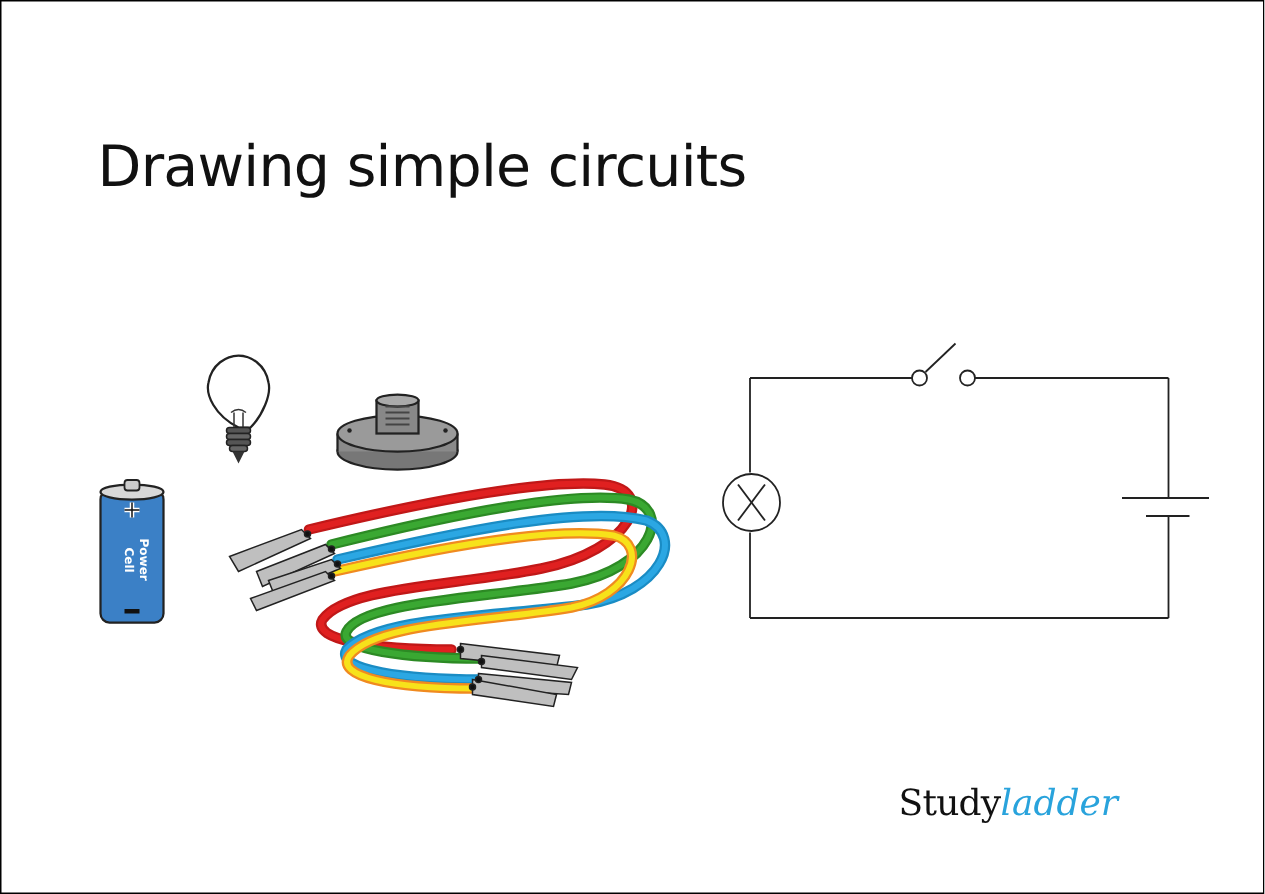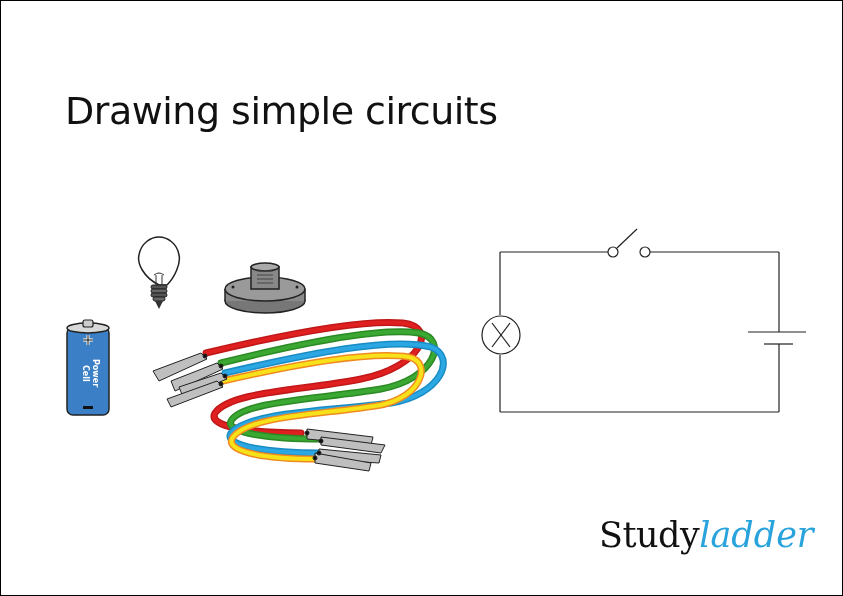--- a/index.html
+++ b/index.html
@@ -9,21 +9,21 @@
       border: 1px solid #000; box-sizing: content-box; background: #fff;
     }
     .title {
       position: absolute; left: 64px; top: 88px;
       font-family: "DejaVu Sans", sans-serif; font-size: 38px; font-weight: normal;
       color: #111; letter-spacing: -0.5px; white-space: nowrap; text-align: right;
     }
     .art { position: absolute; left: 0; top: 0; }
     .logo {
       position: absolute; left: 598px; top: 512px; white-space: nowrap;
-      font-family: "DejaVu Serif", serif; font-size: 35px; line-height: 44px;
+      font-family: "DejaVu Serif", serif; font-size: 24px; line-height: 44px;
     }
     .logo .study { color: #111; font-weight: normal; letter-spacing: -0.5px; }
     .logo .ladder { color: #29a3dc; font-style: italic; }
   </style>
 </head>
 <body>
 
 <div class="frame">
 
   <div class="title">Drawing simple circuits</div>

